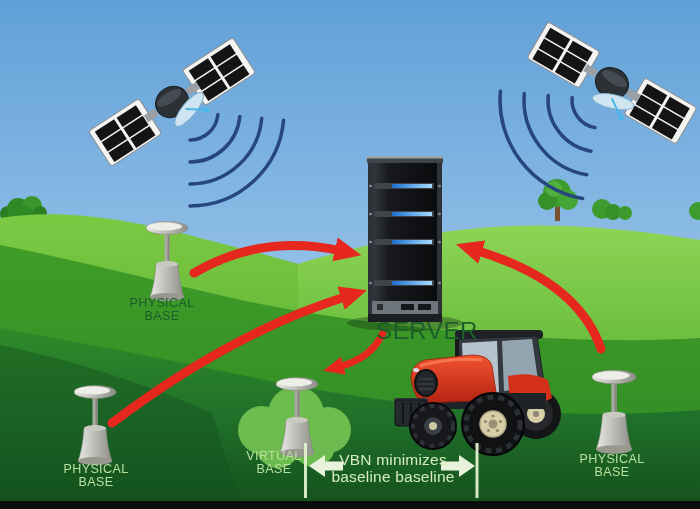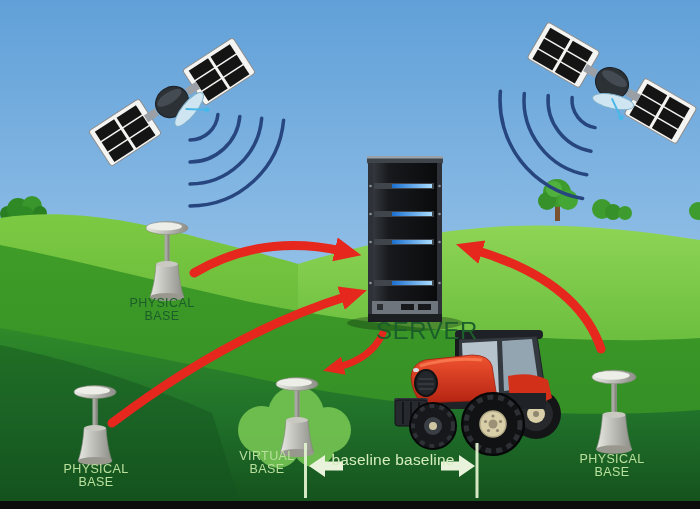--- a/index.html
+++ b/index.html
@@ -270,27 +270,28 @@
 
   <div class="lbl lbl-server" style="left:427px;top:321px">
     <div>SERVER</div>
   </div>
 
   <div class="lbl lbl-light" style="left:96px;top:463px">
     <div>PHYSICAL</div>
     <div>BASE</div>
   </div>
 
-  <div class="lbl lbl-light" style="left:267px;top:450px">
+  <div class="lbl lbl-light" style="left:274px;top:450px">
     <div>VIRTUAL</div>
     <div>BASE</div>
   </div>
 
   <div class="lbl lbl-light" style="left:612px;top:453px">
     <div>PHYSICAL</div>
     <div>BASE</div>
   </div>
 
   <div class="lbl lbl-callout" style="left:393px;top:451px">
+    <div>VBN minimizes</div>
     <div>baseline baseline</div>
   </div>
 
 </div>
 
 </body></html>

